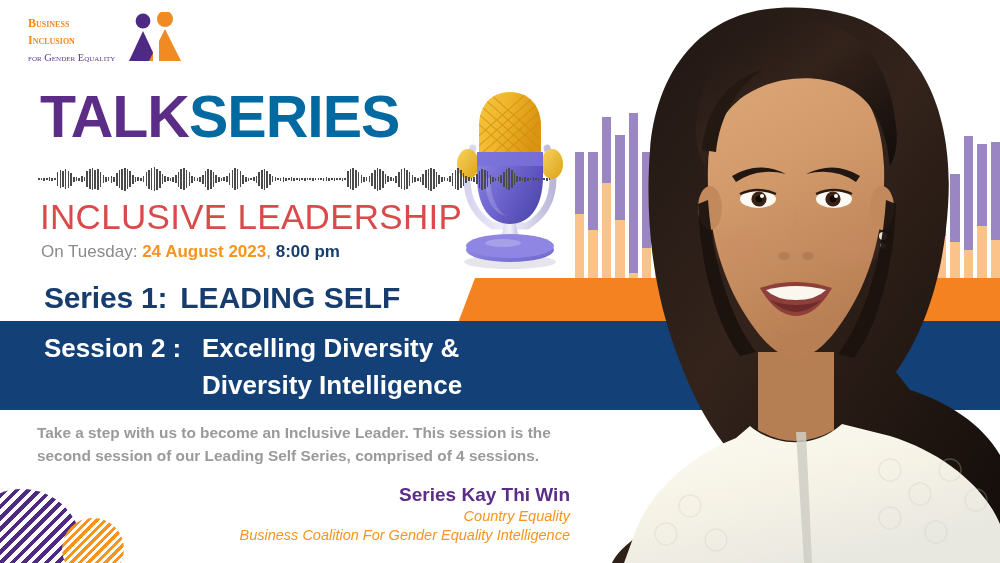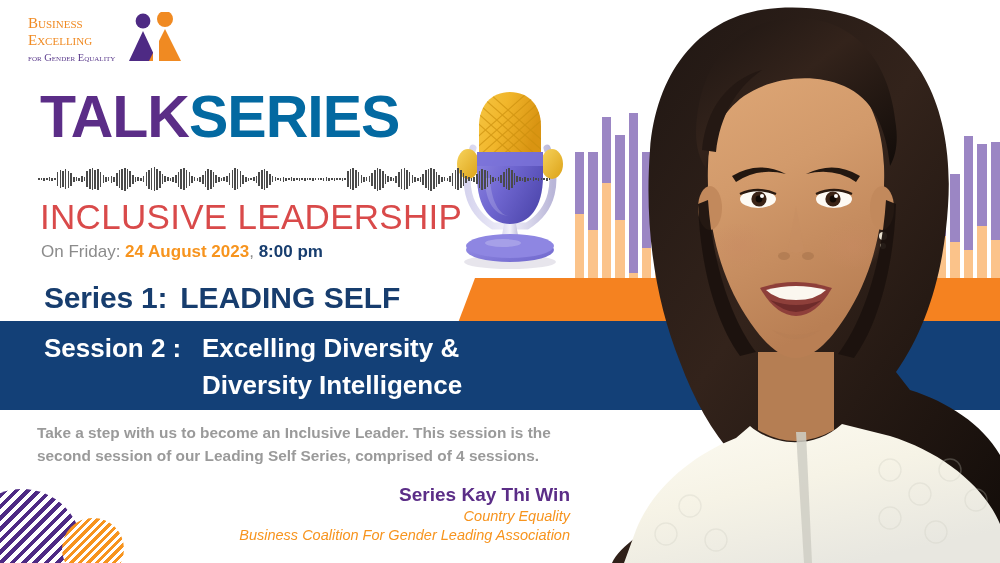--- a/index.html
+++ b/index.html
@@ -54,22 +54,22 @@
     position: absolute;
     left: 28px; top: 12px;
     width: 160px; height: 58px;
   }
   #bcge-logo .lg-text {
     position: absolute; left: 0; top: 3px;
     width: 118px; text-align: left;
   }
   #bcge-logo .lg-l1, #bcge-logo .lg-l2 {
     color: #f08a22;
-    font-size: 15px;
-    font-weight: normal;
+    font-size: 12px;
+    font-weight: bold;
     font-variant: small-caps;
     letter-spacing: 0px;
     line-height: 17px;
     font-family: "Liberation Serif", serif;
   }
   #bcge-logo .lg-l3 {
     color: #5b3b8c;
     font-size: 10.5px;
     font-variant: small-caps;
     line-height: 14px;
@@ -553,21 +553,21 @@
 
       <ellipse cx="67" cy="164" rx="44" ry="12" fill="url(#micBase)"></ellipse>
       <ellipse cx="67" cy="160" rx="44" ry="12" fill="#8e86e2"></ellipse>
       <ellipse cx="60" cy="157" rx="18" ry="4" fill="#ffffff" opacity="0.22"></ellipse>
     </svg>
   </div>
 
   <div id="bcge-logo">
     <div class="lg-text">
       <div class="lg-l1">Business</div>
-      <div class="lg-l2">Excelling</div>
+      <div class="lg-l2">Inclusion</div>
       <div class="lg-l3">for Gender Equality</div>
     </div>
     <div id="bcge-figs">
       <svg width="58" height="50" viewBox="0 0 58 50">
         <circle cx="17" cy="9" r="7.4" fill="#4e2a84"></circle>
         <path d="M17 19 L31 49 L3 49 Z" fill="#4e2a84"></path>
         <circle cx="39" cy="7" r="8" fill="#f08a22"></circle>
         <path d="M39 17 L55 49 L23 49 Z" fill="#f08a22"></path>
         <path d="M27 25 L33 25 L33 49 L27 49 Z" fill="#ffffff"></path>
       </svg>
@@ -769,37 +769,37 @@
       <i style="height: 3px;"></i>
       <i style="height: 2px;"></i>
       <i style="height: 2px;"></i>
       <i style="height: 3px;"></i>
       <i style="height: 2px;"></i>
     </div>
 
   <div id="inclusive-leadership">INCLUSIVE LEADERSHIP</div>
 
   <div id="datetime">
-    <span class="dt-prefix">On Friday:</span>
+    <span class="dt-prefix">On Tuesday:</span>
     <span class="dt-date">24 August 2023</span><span class="dt-comma">,</span>
     <span class="dt-time">8:00 pm</span>
   </div>
 
   <div id="series-line">
     <span class="ser-label">Series 1:</span><span class="ser-title">LEADING SELF</span>
   </div>
 
   <div id="session-block">
     <span class="sess-label">Session 2 :</span><span class="sess-title"><span>Excelling Diversity &amp;</span><span class="sess-l2">Diversity Intelligence</span></span>
   </div>
 
   <div id="description">Take a step with us to become an Inclusive Leader. This session is the second session of our Leading Self Series, comprised of 4 sessions.</div>
 
   <div id="speaker">
     <div class="sp-name">Series Kay Thi Win</div>
     <div class="sp-role">Country Equality</div>
-    <div class="sp-org">Business Coalition For Gender Leading Association</div>
+    <div class="sp-org">Business Coalition For Gender Equality Intelligence</div>
   </div>
 
   <div id="circle-purple"></div>
   <div id="circle-orange"></div>
 
 </div>
 
 </body></html>

